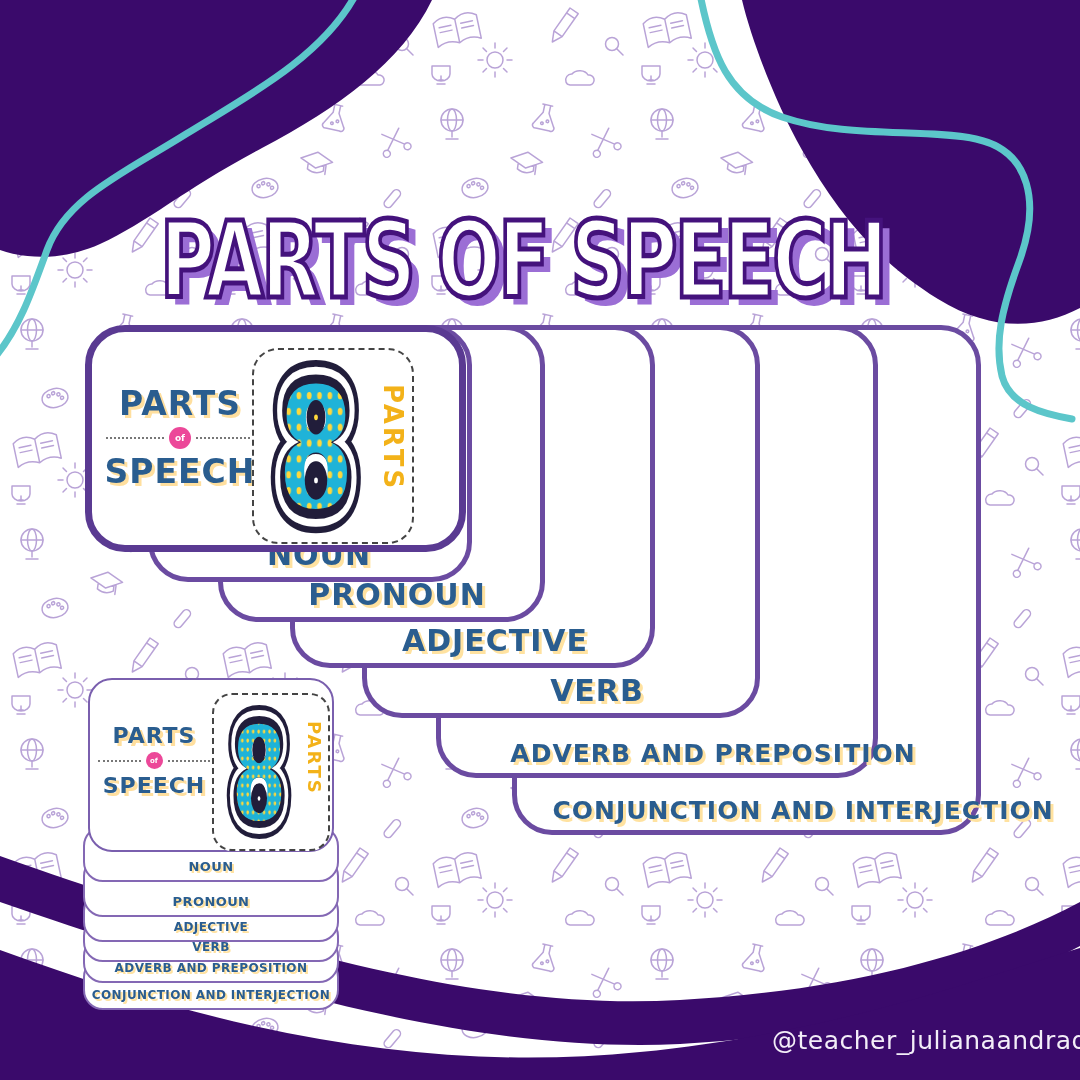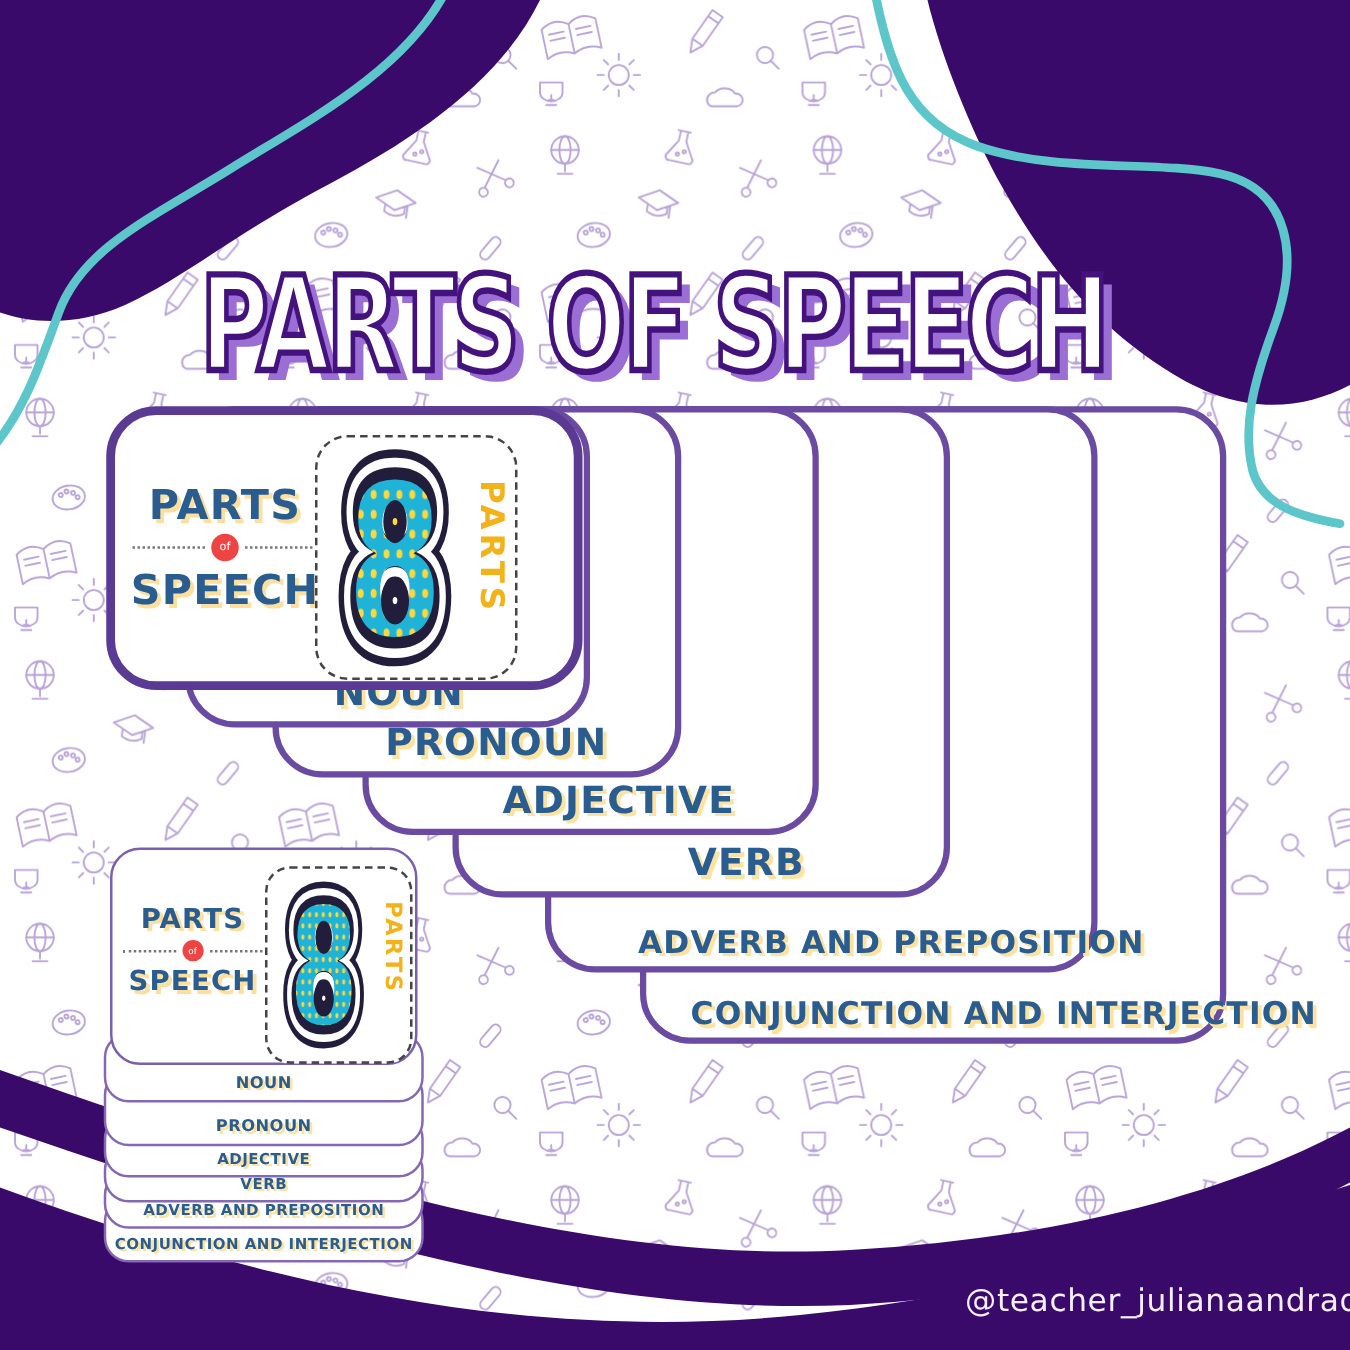--- a/index.html
+++ b/index.html
@@ -26,21 +26,21 @@
   .tab-big{font-size:30px;}
   .tab-mid{font-size:25px;}
 
   
   .logo-col{position:absolute;display:flex;flex-direction:column;align-items:center;}
   .logo-word{font-weight:bold;color:#2a5d8f;text-shadow:3px 3px 0 #ffdf9e;letter-spacing:1px;}
   .logo-word-big{font-size:33px;line-height:40px;}
   .logo-word-small{font-size:22px;line-height:27px;}
   .of-row{display:flex;align-items:center;width:100%;margin:3px 0;}
   .dotline{flex:1;border-top:2px dotted #777;}
-  .of-badge{border-radius:50%;background:#ef4444;color:#fff;font-weight:normal;
+  .of-badge{border-radius:50%;background:#ec4899;color:#fff;font-weight:bold;
         display:flex;align-items:center;justify-content:center;margin:0 5px;}
   .of-big{width:22px;height:22px;font-size:9px;}
   .of-small{width:17px;height:17px;font-size:7px;}
   .dashed-frame{position:absolute;border:2px dashed #444;background:#fff;box-sizing:border-box;}
   .vparts{position:absolute;writing-mode:vertical-rl;text-orientation:sideways;
         font-weight:bold;color:#f3b219;letter-spacing:3px;}
   .eight-svg{position:absolute;}
 
   
   .fpage{position:absolute;background:#fff;border:2px solid #7a5fae;border-radius:24px;

